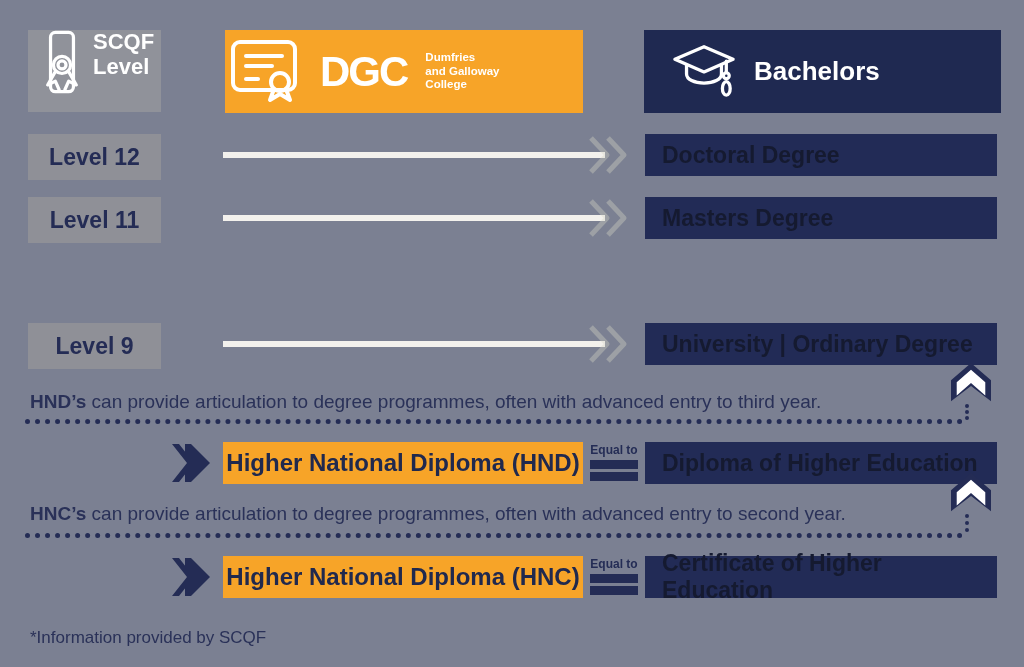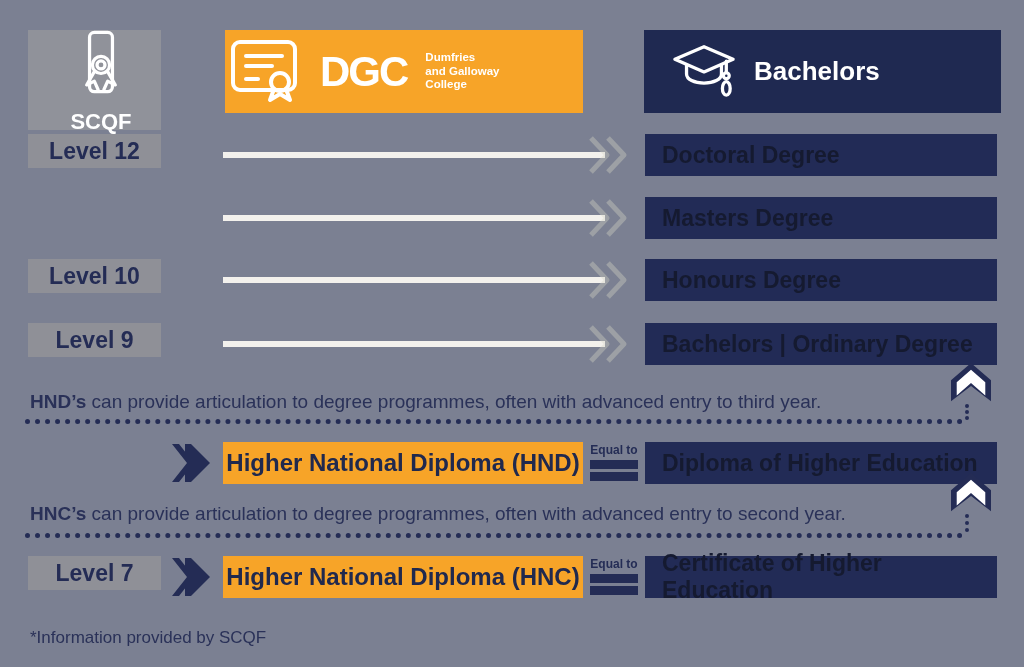--- a/index.html
+++ b/index.html
@@ -4,35 +4,35 @@
 <style>
   html,body { margin:0; padding:0; background:#5c5f6e; }
   .canvas {
     position:relative; width:1024px; height:667px; overflow:hidden;
     background:#7B8092;
     font-family:"Liberation Sans", sans-serif;
   }
   .abs { position:absolute; }
 
   
-  .scqf-box { left:28px; top:30px; width:133px; height:100px; background:#90929A;
-              display:flex; align-items:center; gap:10px; padding-left:13px; box-sizing:border-box;flex-direction:column; }
+  .scqf-box { left:28px; top:30px; width:133px; height:82px; background:#90929A;
+              display:flex; gap:10px; padding-left:13px; box-sizing:border-box; }
   .scqf-label { color:#fff; font-weight:700; font-size:22px; line-height:1.12; }
   .dgc-box { left:225px; top:30px; width:358px; height:83px; background:#F7A428;
              display:flex; align-items:center; padding-left:5px; box-sizing:border-box; }
   .dgc-acronym { color:#fff; font-weight:800; font-size:42px; letter-spacing:-2px; margin-left:16px; }
   .dgc-name { color:#fff; font-weight:700; font-size:11.5px; line-height:1.2; margin-left:18px; }
   .dgc-name span { display:block; }
   .uni-header-box { left:644px; top:30px; width:357px; height:83px; background:#1F2951;
                     display:flex; align-items:center; gap:18px; padding-left:28px; box-sizing:border-box; }
   .uni-label { color:#fff; font-weight:700; font-size:26px; }
 
   
   .row { left:0; width:1024px; height:42px; }
-  .lvl-box { left:28px; top:0; width:133px; height:34px; background:#8F9097;
+  .lvl-box { left:28px; top:0; width:133px; height:46px; background:#8F9097;
              color:#242C55; font-weight:700; font-size:23px;
              display:flex; align-items:center; justify-content:center; }
   .conn-line { left:223px; top:18px; width:382px; height:6px; background:#F3F1ED; }
   .ghost-chevron { left:588px; top:1px; }
   .deg-box { left:645px; top:0; width:352px; height:42px; background:#222B56;
              color:#151A30; font-weight:700; font-size:23px;
              display:flex; align-items:center; padding-left:17px; box-sizing:border-box; }
 
   
   .note { left:30px; color:#2A3158; font-size:19px; white-space:nowrap; }
@@ -108,52 +108,42 @@
     <span class="abs ghost-chevron">
       <svg width="44" height="40" viewBox="0 0 44 40" fill="none" stroke="#D6D6C6" stroke-opacity="0.38" stroke-width="5" stroke-linejoin="round">
         <polyline points="3,3 19,20 3,37"></polyline>
           <polyline points="20,3 36,20 20,37"></polyline>
       </svg>
     </span>
     <div class="abs deg-box">Doctoral Degree</div>
   </div>
 
   <div class="abs row" style="top:197px">
+    <div class="abs lvl-box">Level 11</div>
     <div class="abs conn-line"></div>
     <span class="abs ghost-chevron">
       <svg width="44" height="40" viewBox="0 0 44 40" fill="none" stroke="#D6D6C6" stroke-opacity="0.38" stroke-width="5" stroke-linejoin="round">
         <polyline points="3,3 19,20 3,37"></polyline>
           <polyline points="20,3 36,20 20,37"></polyline>
       </svg>
     </span>
     <div class="abs deg-box">Masters Degree</div>
   </div>
 
-  <div class="abs row" style="top:259px">
-    <div class="abs lvl-box">Level 10</div>
-    <div class="abs conn-line"></div>
-    <span class="abs ghost-chevron">
-      <svg width="44" height="40" viewBox="0 0 44 40" fill="none" stroke="#D6D6C6" stroke-opacity="0.38" stroke-width="5" stroke-linejoin="round">
-        <polyline points="3,3 19,20 3,37"></polyline>
-          <polyline points="20,3 36,20 20,37"></polyline>
-      </svg>
-    </span>
-    <div class="abs deg-box">Honours Degree</div>
-  </div>
 
   <div class="abs row" style="top:323px">
     <div class="abs lvl-box">Level 9</div>
     <div class="abs conn-line"></div>
     <span class="abs ghost-chevron">
       <svg width="44" height="40" viewBox="0 0 44 40" fill="none" stroke="#D6D6C6" stroke-opacity="0.38" stroke-width="5" stroke-linejoin="round">
         <polyline points="3,3 19,20 3,37"></polyline>
           <polyline points="20,3 36,20 20,37"></polyline>
       </svg>
     </span>
-    <div class="abs deg-box">Bachelors | Ordinary Degree</div>
+    <div class="abs deg-box">University | Ordinary Degree</div>
   </div>
 
   <div class="abs note" style="top:391px">
     <b>HND’s</b><span> can provide articulation to degree programmes, often with advanced entry to third year.</span>
   </div>
   <span class="abs" style="left:951px; top:362px">
     <svg width="40" height="46" viewBox="0 0 42 46">
       <polygon points="21,0 42,18 42,40 21,24 0,40 0,18" fill="#242C55"></polygon>
       <polygon points="21,7 36,20 36,34 21,21 6,34 6,20" fill="#FFFFFF"></polygon>
     </svg>
@@ -183,21 +173,20 @@
       <polygon points="21,7 36,20 36,34 21,21 6,34 6,20" fill="#FFFFFF"></polygon>
     </svg>
   </span>
   <div class="abs note" style="top:503px">
     <b>HNC’s</b><span> can provide articulation to degree programmes, often with advanced entry to second year.</span>
   </div>
   <div class="abs vdots" style="top:514px; height:18px"></div>
   <div class="abs dotline" style="top:533px"></div>
 
   <div class="abs row" style="top:556px">
-    <div class="abs lvl-box">Level 7</div>
     <span class="abs nav-chevron">
       <svg width="38" height="38" viewBox="0 0 38 38">
         <polygon points="0,0 7,0 22,19 7,38 0,38 15,19" fill="#242C55"></polygon>
         <polygon points="13,0 19,0 38,19 19,38 13,38 13,26 20,19 13,12" fill="#242C55"></polygon>
       </svg>
     </span>
     <div class="abs orange-box">Higher National Diploma (HNC)</div>
     <div class="abs equal-group">
       <div class="equal-label">Equal to</div>
       <div class="equal-bar"></div>

